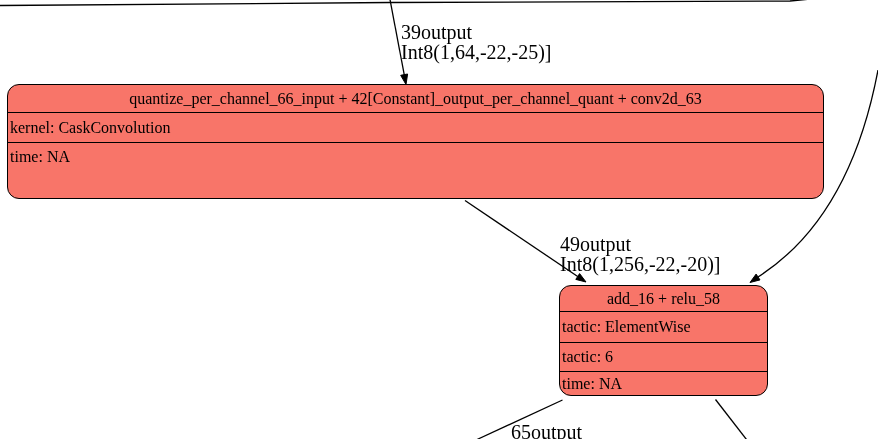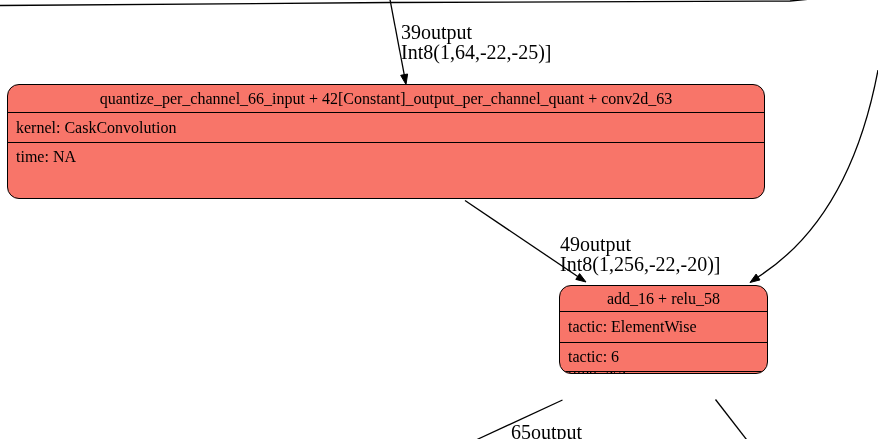--- a/index.html
+++ b/index.html
@@ -46,34 +46,34 @@
     align-items: center;
     font-size: 16px;
     white-space: nowrap;
     overflow: hidden;
   }
   .node .row.title {
     justify-content: center;
   }
   .node .row.attr {
     border-top: 1.3px solid #000000;
-    padding-left: 8px;
+    padding-left: 2px;
   }
   #node-conv {
     left: 7px;
     top: 84px;
-    width: 758px;
+    width: 817px;
     height: 115px;
     grid-template-rows: 27px 30px 28px 1fr;
   }
   #node-add {
     left: 559px;
     top: 285px;
     width: 209px;
-    height: 89px;
+    height: 111px;
     grid-template-rows: 25px 31px 29px 1fr;
   }
   .edge-label {
     position: absolute;
     font-size: 20px;
     line-height: 20px;
     white-space: nowrap;
   }
   #label-e39 { left: 401px; top: 22px; }
   #label-e49 { left: 560px; top: 220px; margin-top: 14px; }

